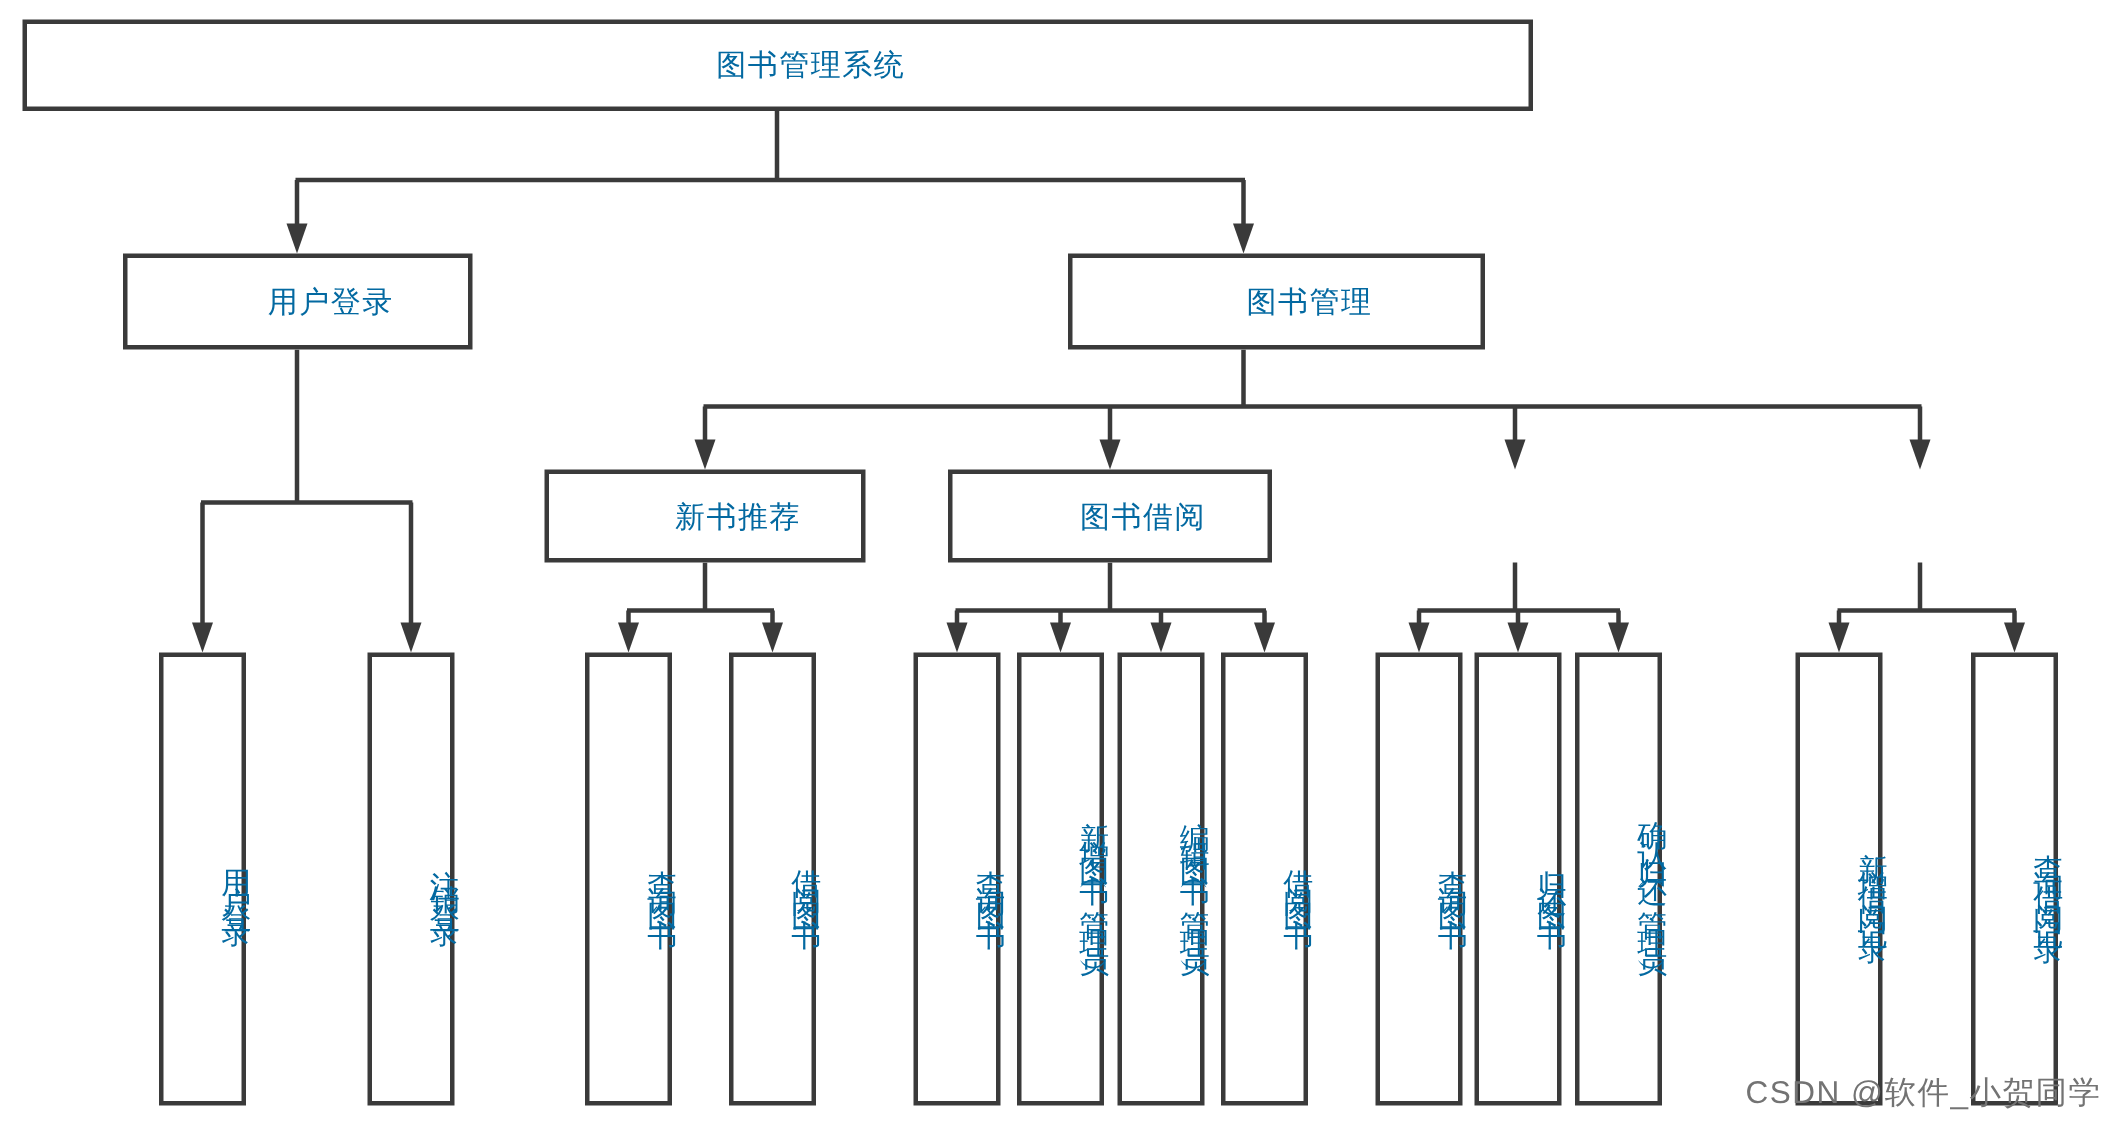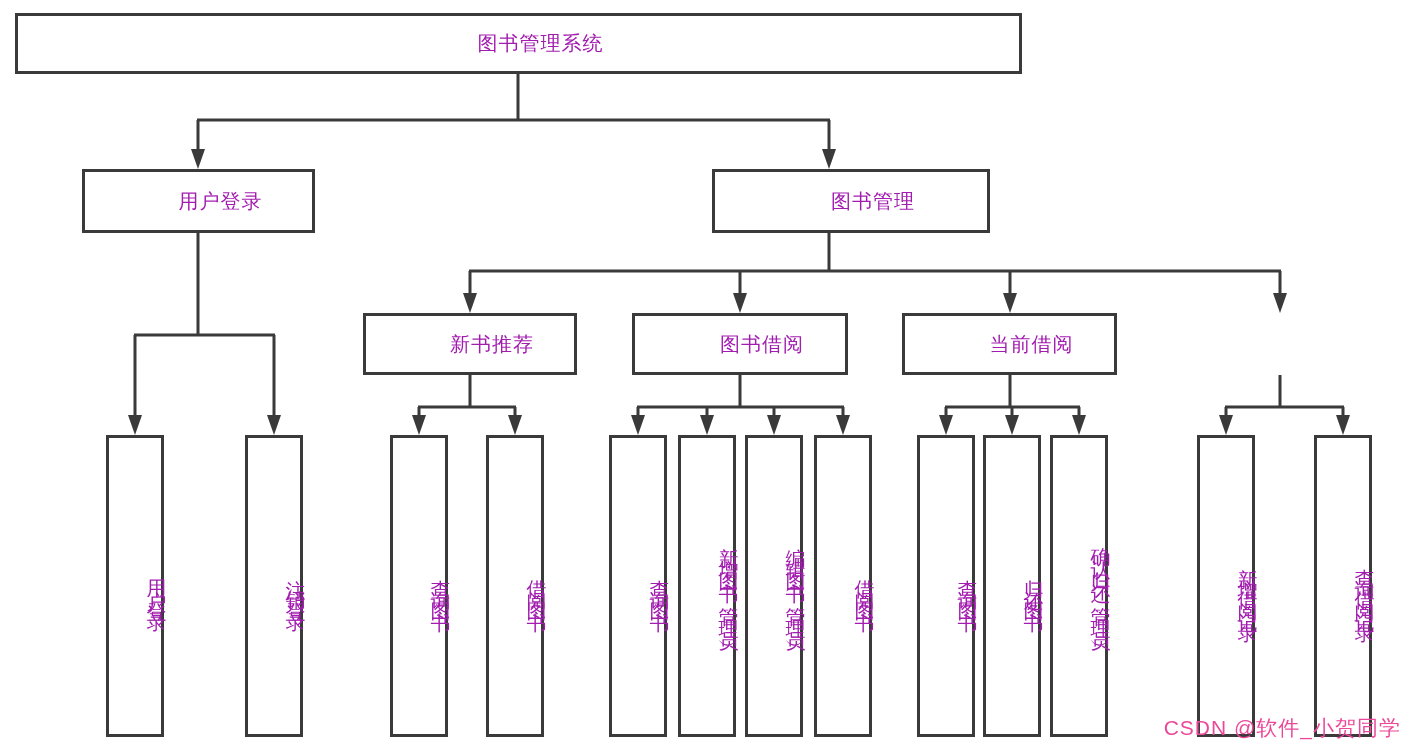--- a/index.html
+++ b/index.html
@@ -18,42 +18,42 @@
     pointer-events: none;
   }
   .node {
     position: absolute;
     box-sizing: border-box;
     border: 3px solid #3a3a3a;
     background: #ffffff;
     display: flex;
     align-items: center;
     justify-content: center;
-    color: #a21caf;
+    color: #0369a1;
     padding-left: 44px;
   }
   .hbox {
     font-size: 20px;
     letter-spacing: 1px;
     white-space: nowrap;
   }
   .vbox {
     font-size: 20px;
     writing-mode: vertical-rl;
     text-orientation: upright;
     letter-spacing: 11px;
     line-height: 1;
   }
   .vbox span { display: inline; }
   .watermark {
     position: absolute;
     right: 4px;
     bottom: 5px;
     font-size: 21px;
-    color: #ec4899;
+    color: #737373;
     letter-spacing: 1px;
     z-index: 10;
     white-space: nowrap;
   }
 </style>
 </head>
 <body>
 
 <div class="canvas">
 
@@ -107,23 +107,20 @@
   <div class="node hbox" style="left:712px; top:169px; width:278px; height:64px;">
     <span>图书管理</span>
   </div>
 
   <div class="node hbox" style="left:632px; top:313px; width:216px; height:62px;">
     <span>图书借阅</span>
   </div>
   <div class="node hbox" style="left:363px; top:313px; width:214px; height:62px;">
     <span>新书推荐</span>
   </div>
-  <div class="node hbox" style="left:902px; top:313px; width:215px; height:62px;">
-    <span>当前借阅</span>
-  </div>
 
   <div class="node vbox" style="left:106px; top:435px; width:58px; height:302px;">
     <span>用户登录</span>
   </div>
   <div class="node vbox" style="left:245px; top:435px; width:58px; height:302px;">
     <span>注销登录</span>
   </div>
 
   <div class="node vbox" style="left:390px; top:435px; width:58px; height:302px;">
     <span>查询图书</span>

